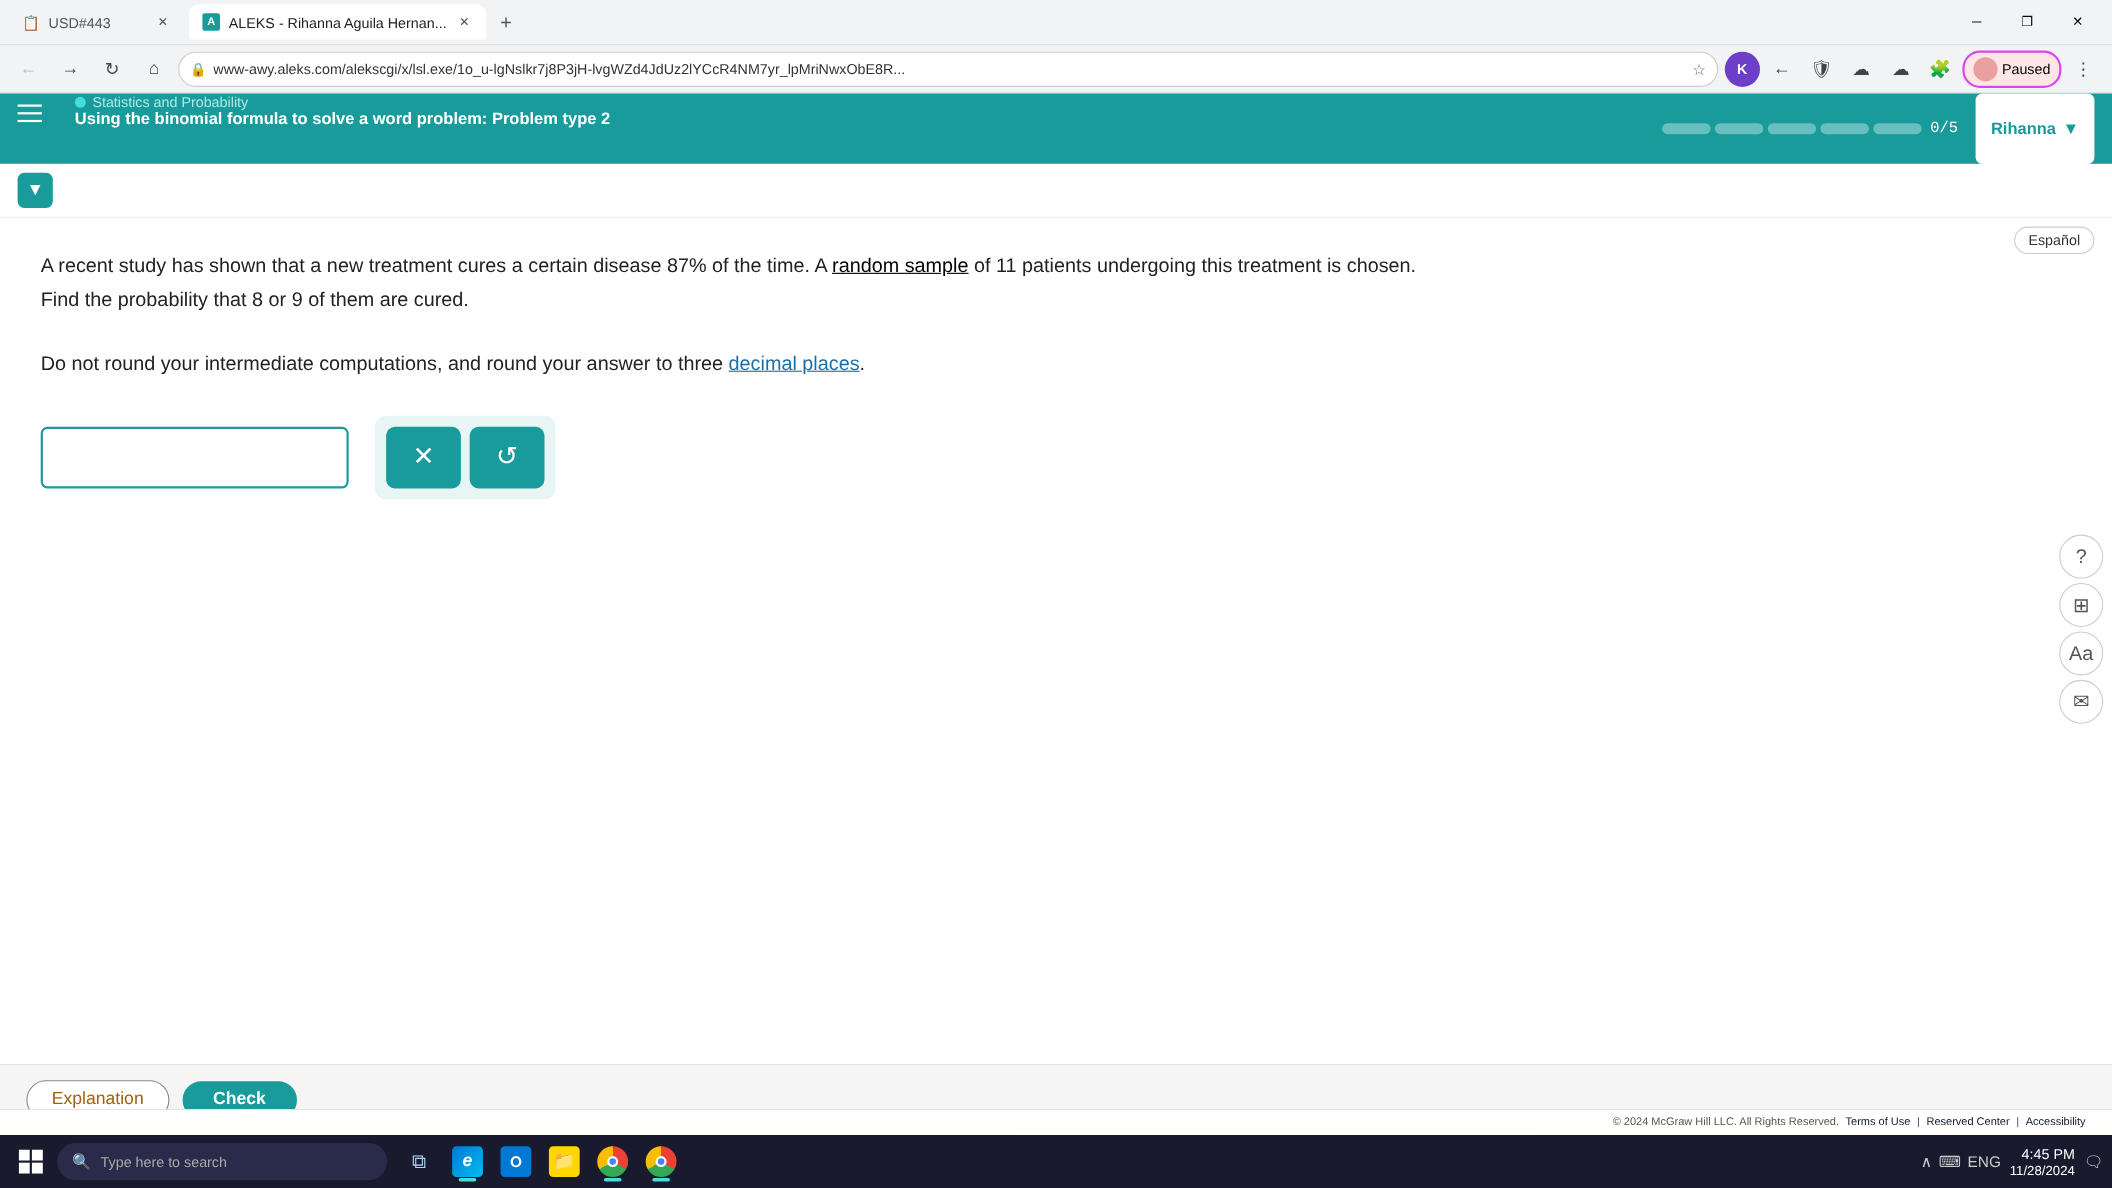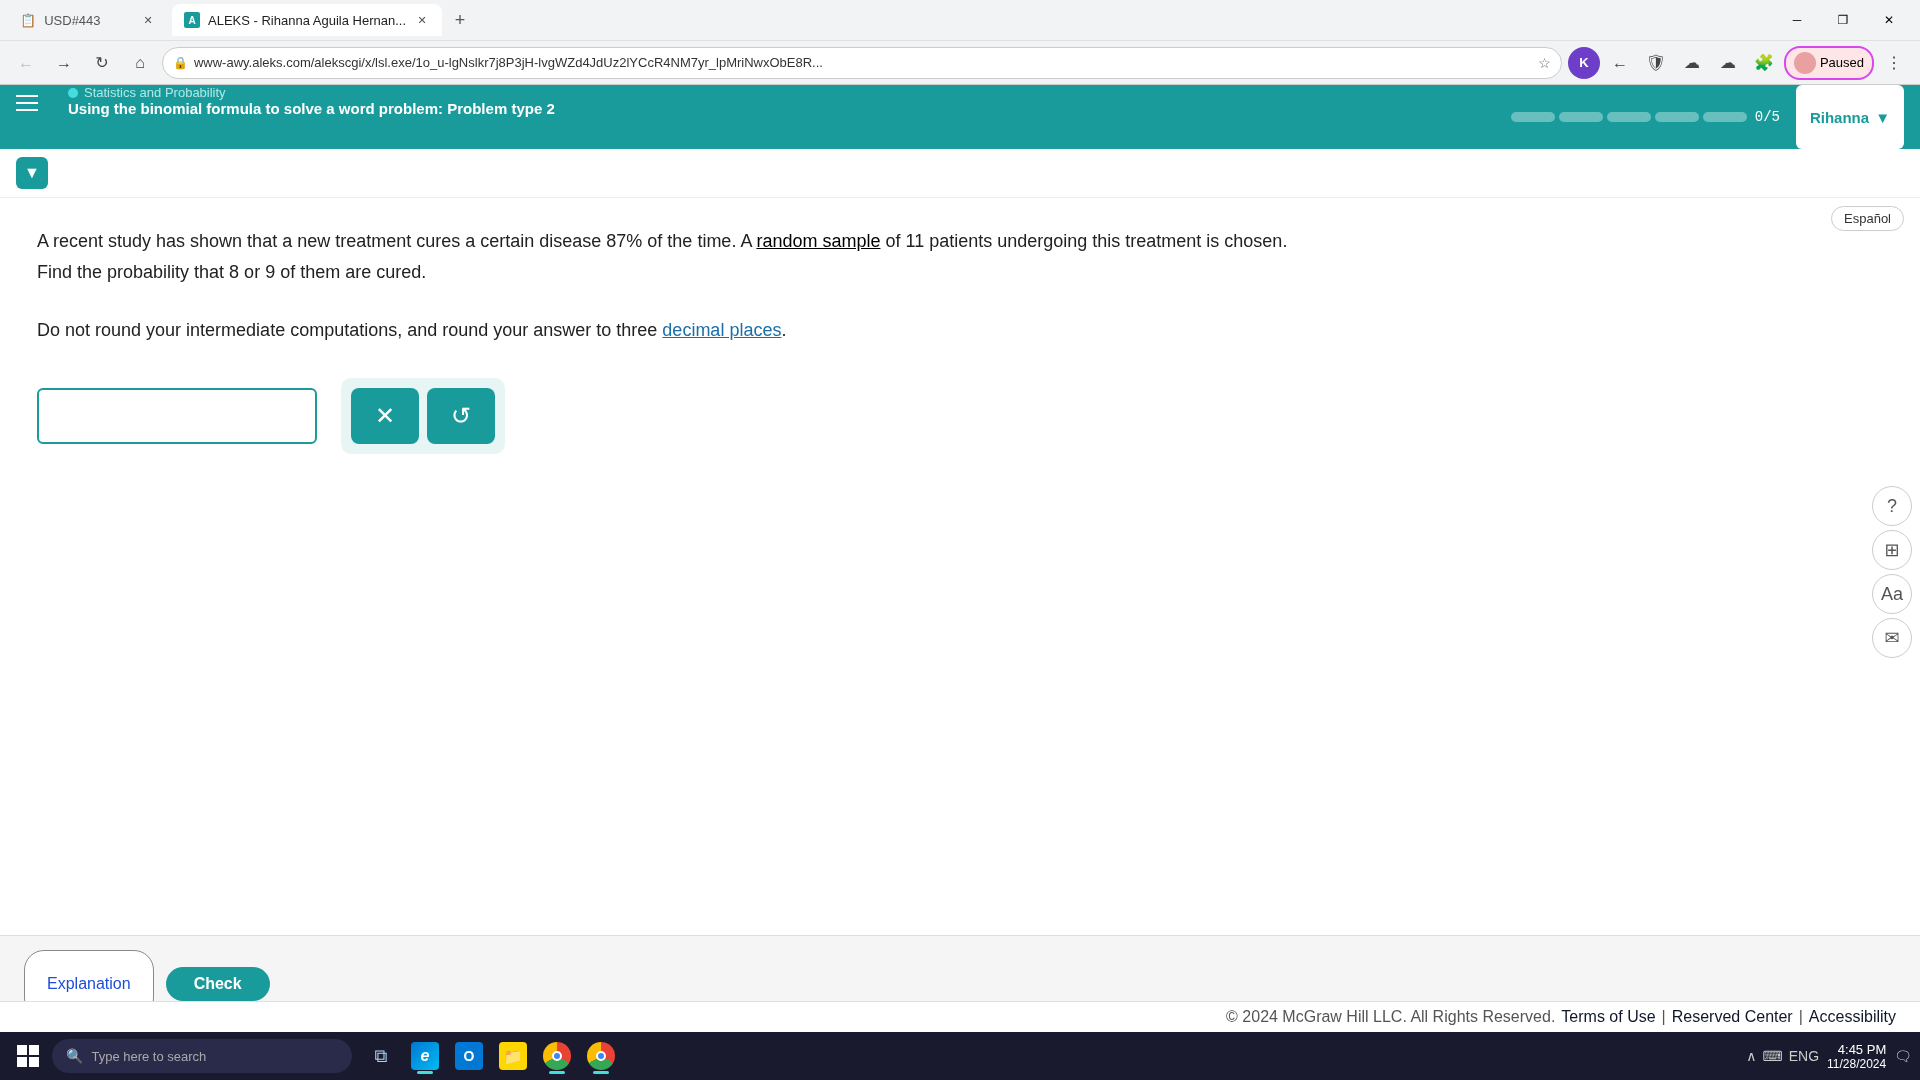--- a/index.html
+++ b/index.html
@@ -55,21 +55,21 @@
     .answer-input { width: 280px; height: 56px; border: 2px solid #1a9b9b; border-radius: 6px; font-size: 20px; padding: 0 12px; color: #333; outline: none; }
     .action-buttons { display: flex; gap: 8px; background: #e8f5f5; border-radius: 10px; padding: 10px; }
     .action-btn { width: 68px; height: 56px; border-radius: 8px; border: none; background: #1a9b9b; color: #fff; font-size: 24px; cursor: pointer; display: flex; align-items: center; justify-content: center; }
 
     
     .right-sidebar { position: absolute; right: 0; top: 280px; display: flex; flex-direction: column; gap: 4px; align-items: center; padding: 8px; }
     .sidebar-icon-btn { width: 40px; height: 40px; border: 1px solid #ccc; border-radius: 50%; display: flex; align-items: center; justify-content: center; cursor: pointer; background: #fff; font-size: 18px; color: #555; }
 
     
     .bottom-bar { position: fixed; bottom: 48px; left: 0; width: 100%; background: #f5f5f5; border-top: 1px solid #ddd; padding: 14px 24px; display: flex; align-items: center; gap: 12px; }
-    .explanation-btn { border: 1px solid #888; border-radius: 20px; padding: 24px 22px; font-size: 16px; background: #fff; cursor: pointer; color: #1d4ed8; }
+    .explanation-btn { border: 1px solid #888; border-radius: 20px; padding: 8px 22px; font-size: 16px; background: #fff; cursor: pointer; color: #a16207; }
     .check-btn { border-radius: 20px; padding: 8px 28px; font-size: 16px; background: #1a9b9b; color: #fff; border: none; cursor: pointer; font-weight: bold; }
 
     .footer-copyright { background: #fff; border-top: 1px solid #e0e0e0; padding: 8px 24px; font-size: 12px; color: #555; display: flex; align-items: center; gap: 6px; }
     .footer-copyright a { color: #0f172a; text-decoration: none; }
 
     
     .taskbar { position: fixed; bottom: 0; left: 0; width: 100%; height: 48px; background: #1a1a2e; display: flex; align-items: center; padding: 0 8px; gap: 4px; z-index: 100; }
     .taskbar-start { width: 40px; height: 40px; display: flex; align-items: center; justify-content: center; cursor: pointer; }
     .taskbar-start svg { width: 22px; height: 22px; }
     .taskbar-search { display: flex; align-items: center; background: #2a2a4a; border-radius: 20px; padding: 0 14px; height: 34px; gap: 8px; min-width: 300px; cursor: text; }
@@ -216,21 +216,21 @@
       <span>✉</span>
     </div>
   </div>
 </div>
 
 <div class="bottom-bar">
   <button class="explanation-btn">Explanation</button>
   <button class="check-btn">Check</button>
 </div>
 
-<div class="footer-copyright" style="position:fixed;bottom:48px;right:0;left:0;background:#fff;border-top:1px solid #e0e0e0;padding:6px 24px;font-size:16px;color:#555;display:flex;align-items:center;justify-content:flex-end;gap:6px;">
+<div class="footer-copyright" style="position:fixed;bottom:48px;right:0;left:0;background:#fff;border-top:1px solid #e0e0e0;padding:6px 24px;font-size:10px;color:#555;display:flex;align-items:center;justify-content:flex-end;gap:6px;">
   <span>© 2024 McGraw Hill LLC. All Rights Reserved.</span>
   <a href="#">Terms of Use</a>
   <span>|</span>
   <a href="#">Reserved Center</a>
   <span>|</span>
   <a href="#">Accessibility</a>
 </div>
 
 <div class="taskbar">
   <div class="taskbar-start">

